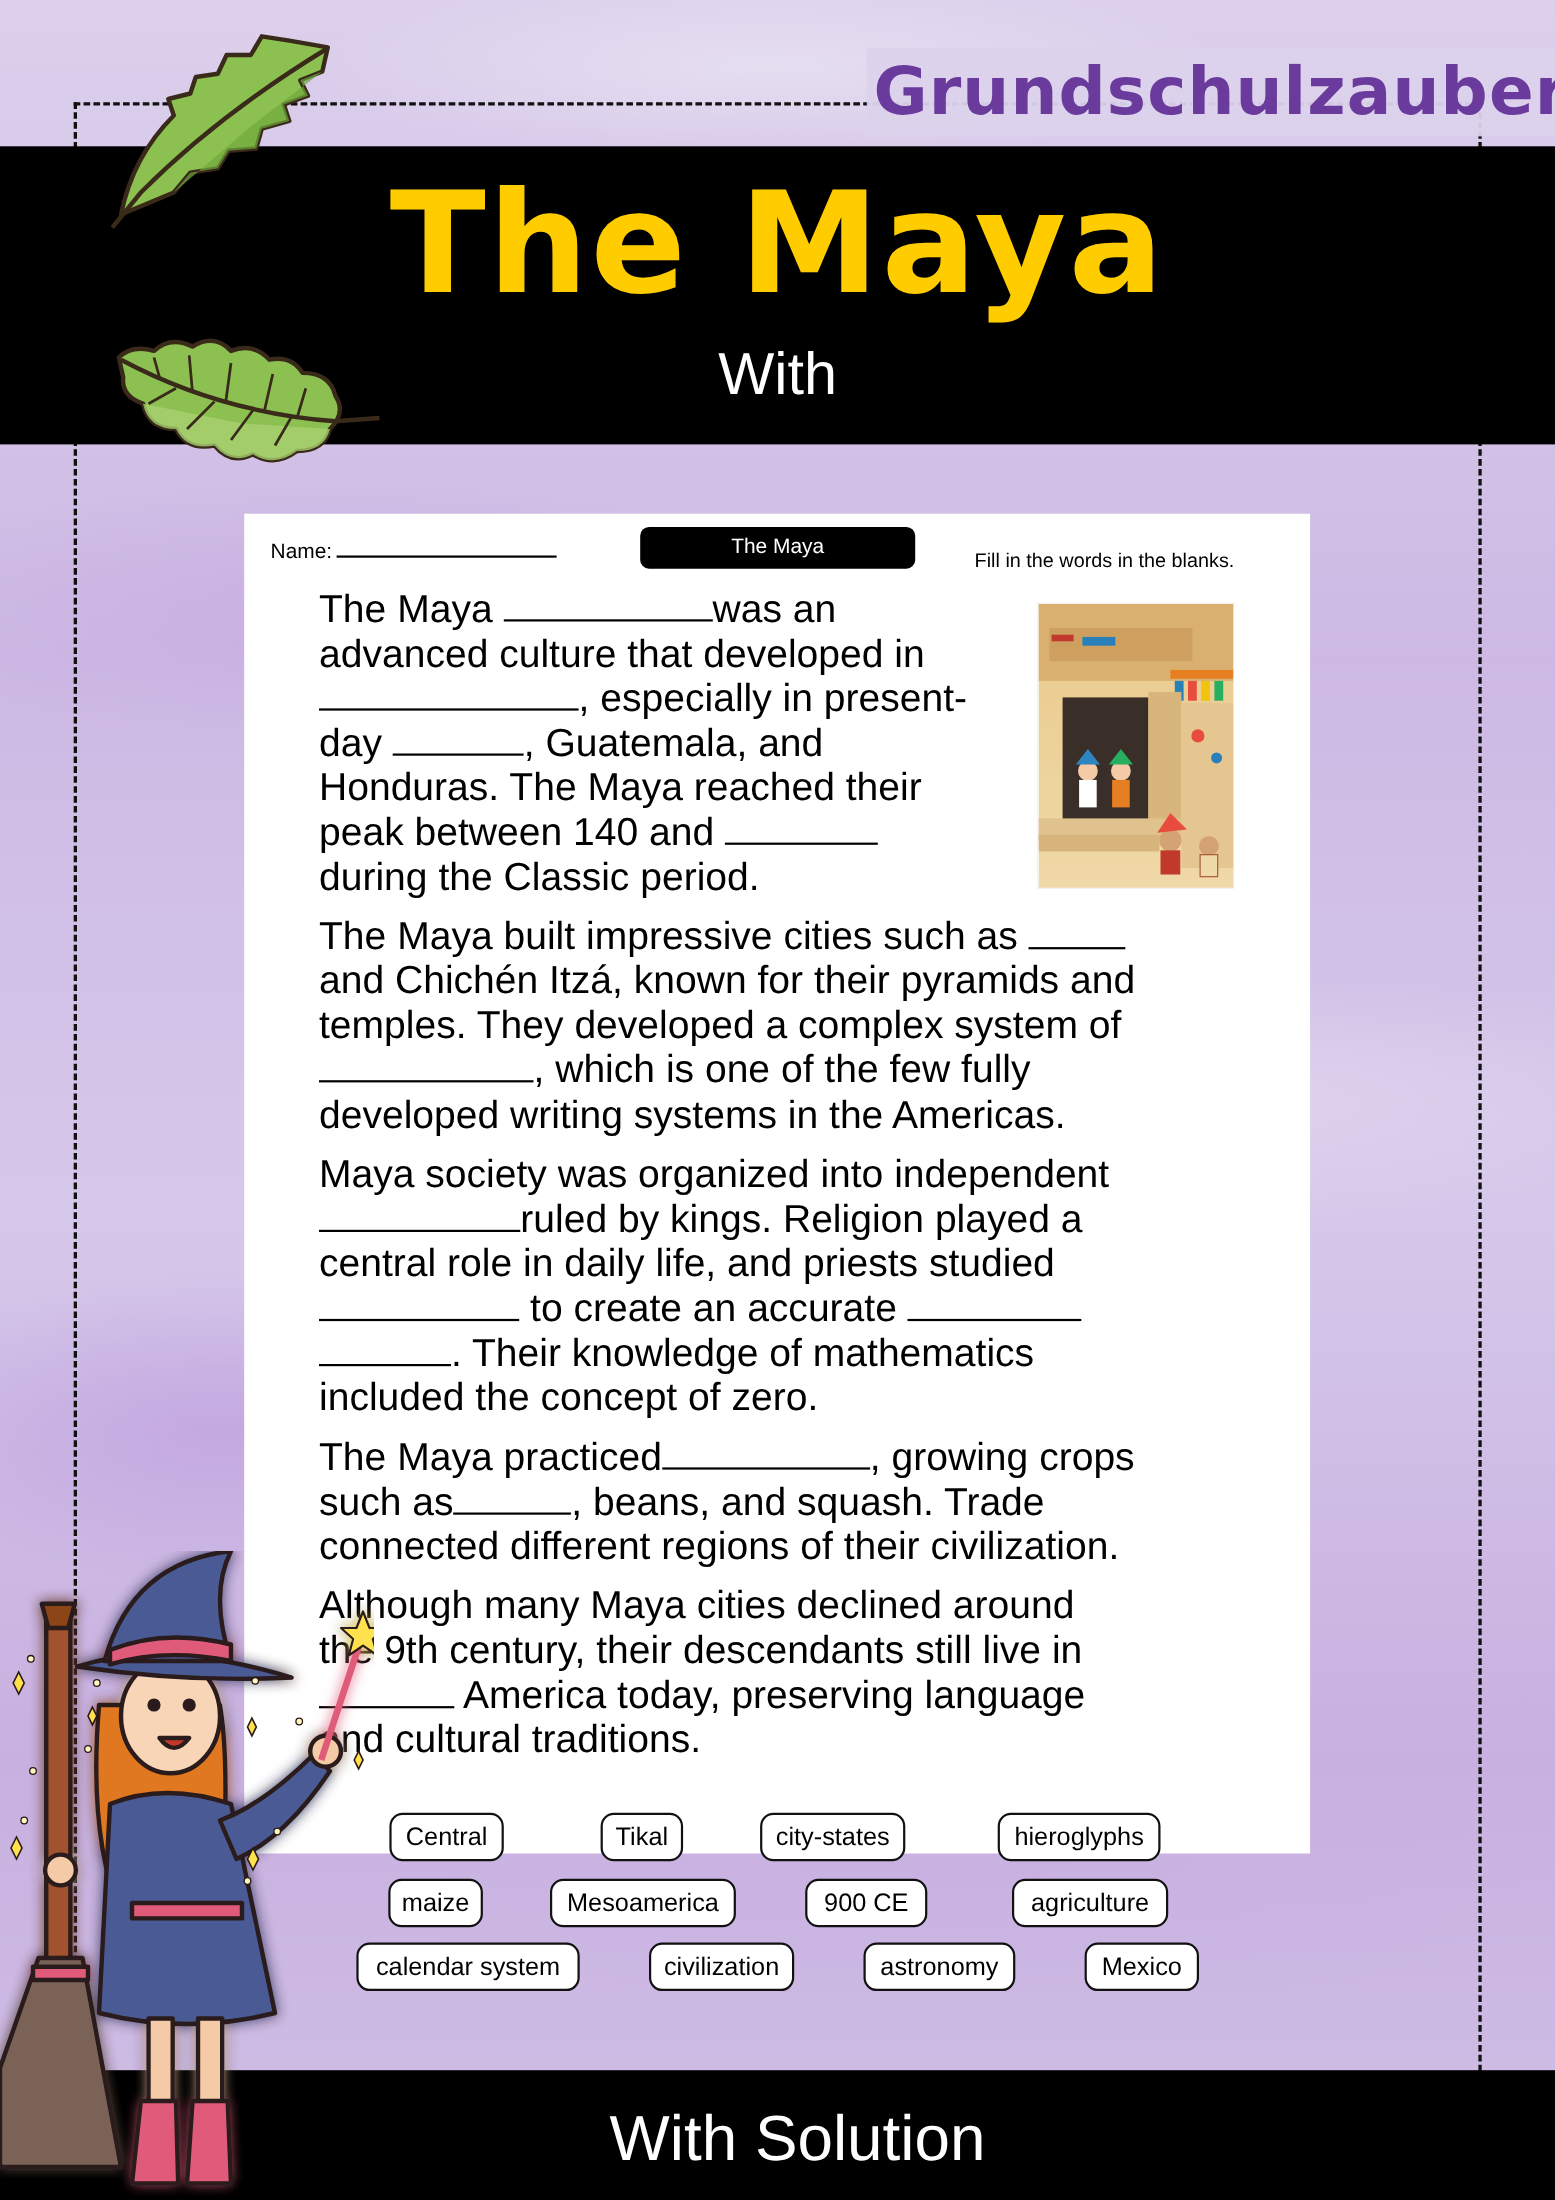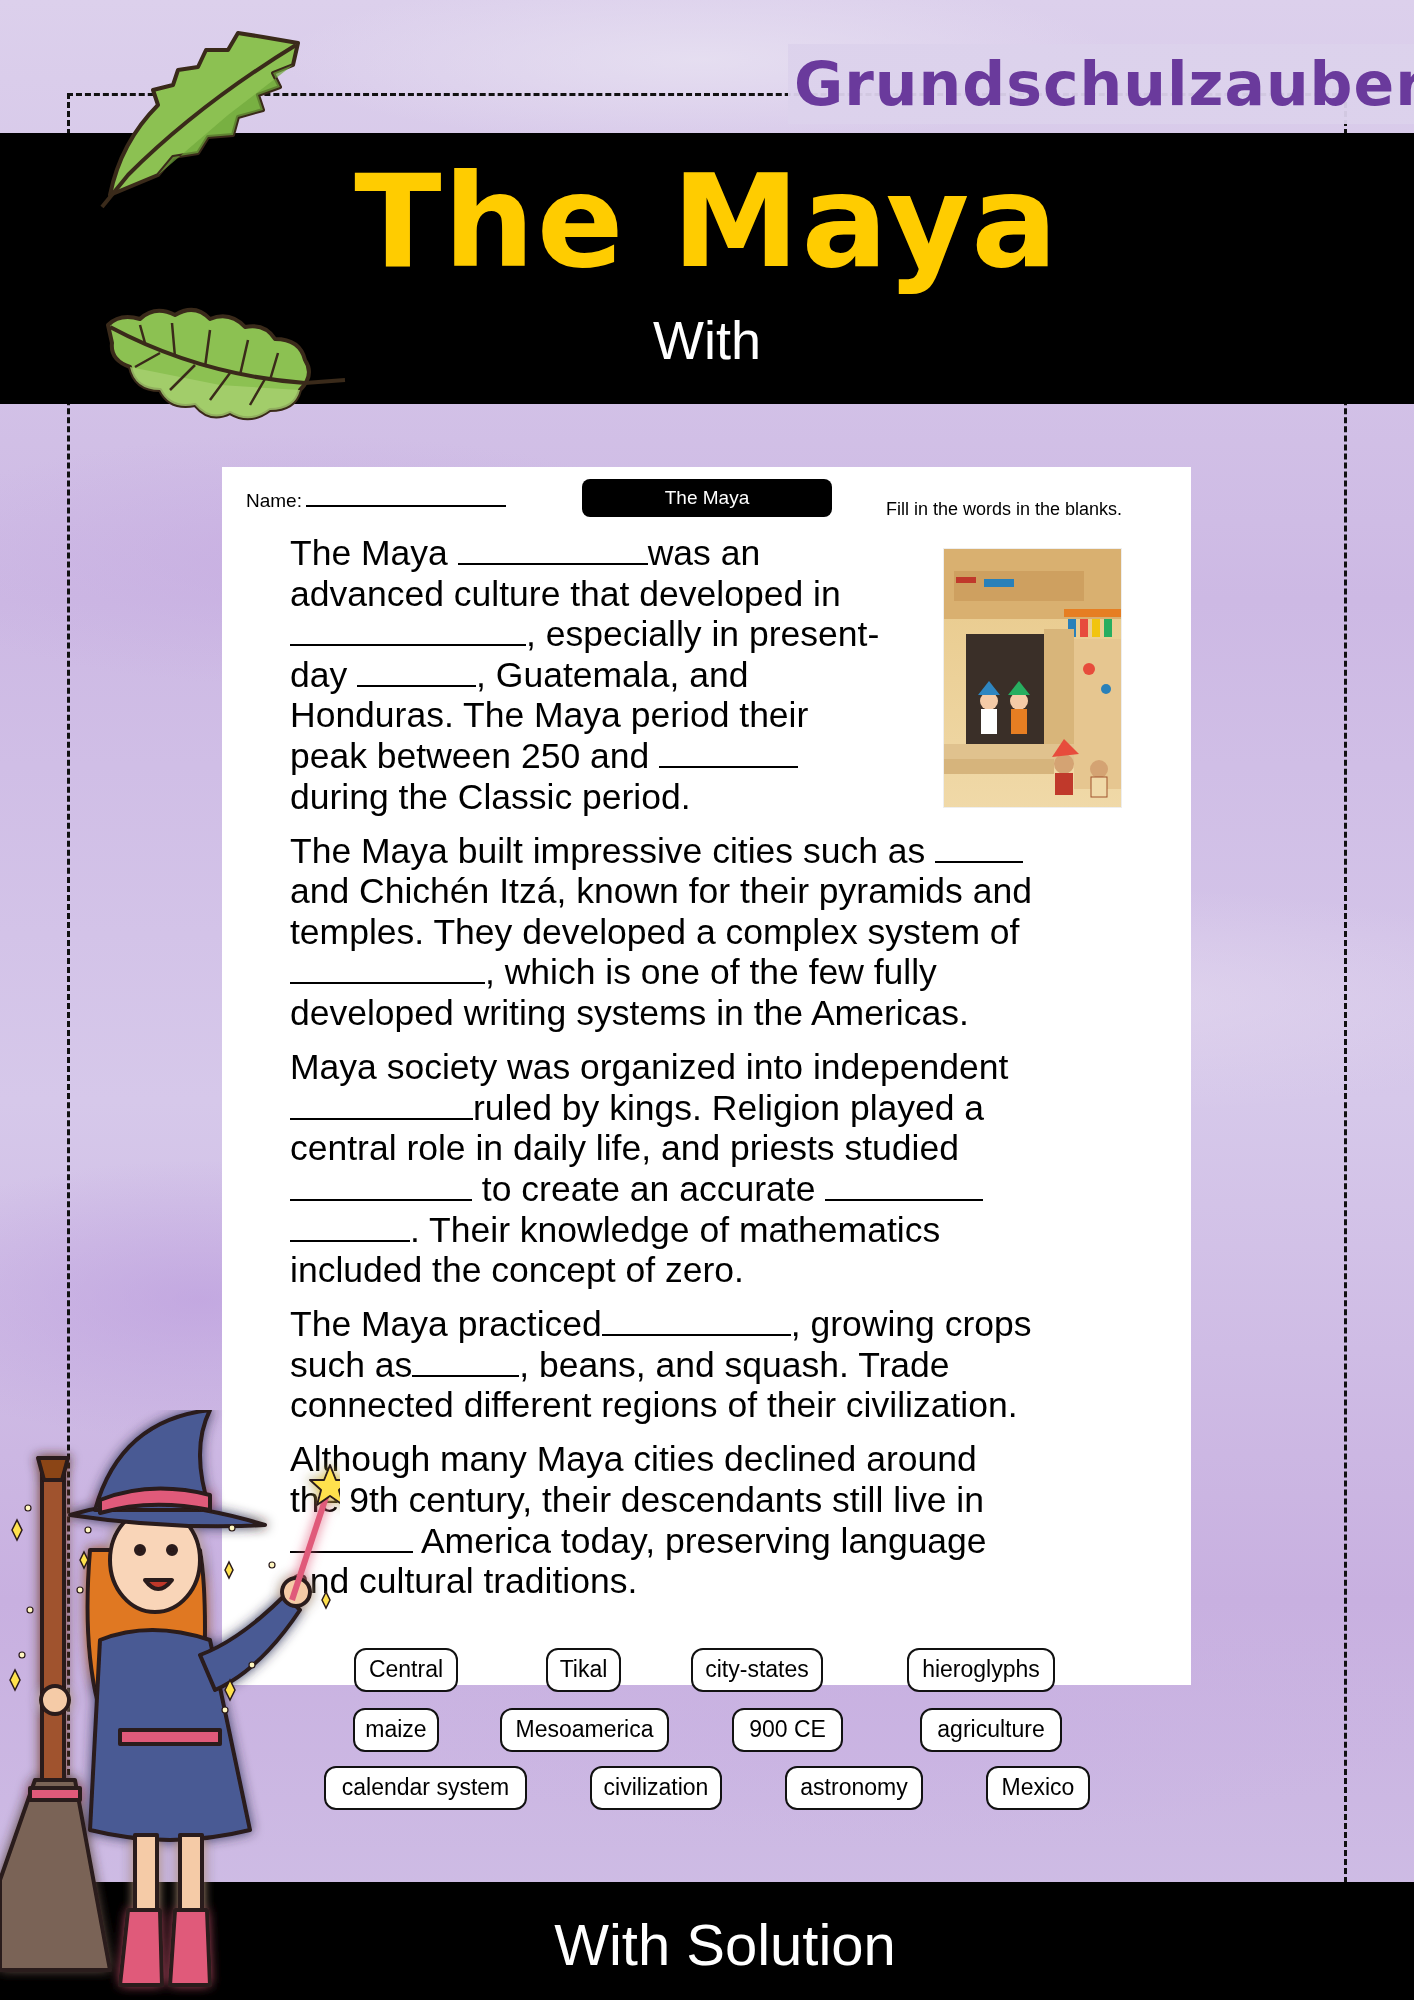--- a/index.html
+++ b/index.html
@@ -149,22 +149,22 @@
       <rect x="147" y="228" width="16" height="20" fill="#f0d9a8" stroke="#a0522d"></rect>
     </svg>
   </div>
 
   <div class="text-block">
     <p class="p1">
       <span>The Maya </span><span class="blank" style="width:190px"></span><span>was an</span><br>
       <span>advanced culture that developed in</span><br>
       <span class="blank" style="width:236px"></span><span>, especially in present-</span><br>
       <span>day </span><span class="blank" style="width:119px"></span><span>, Guatemala, and</span><br>
-      <span>Honduras. The Maya period their</span><br>
-      <span>peak between 250 and </span><span class="blank" style="width:139px"></span><br>
+      <span>Honduras. The Maya reached their</span><br>
+      <span>peak between 140 and </span><span class="blank" style="width:139px"></span><br>
       <span>during the Classic period.</span>
     </p>
     <p>
       <span>The Maya built impressive cities such as </span><span class="blank" style="width:88px"></span><br>
       <span>and Chichén Itzá, known for their pyramids and</span><br>
       <span>temples. They developed a complex system of</span><br>
       <span class="blank" style="width:195px"></span><span>, which is one of the few fully</span><br>
       <span>developed writing systems in the Americas.</span>
     </p>
     <p>

